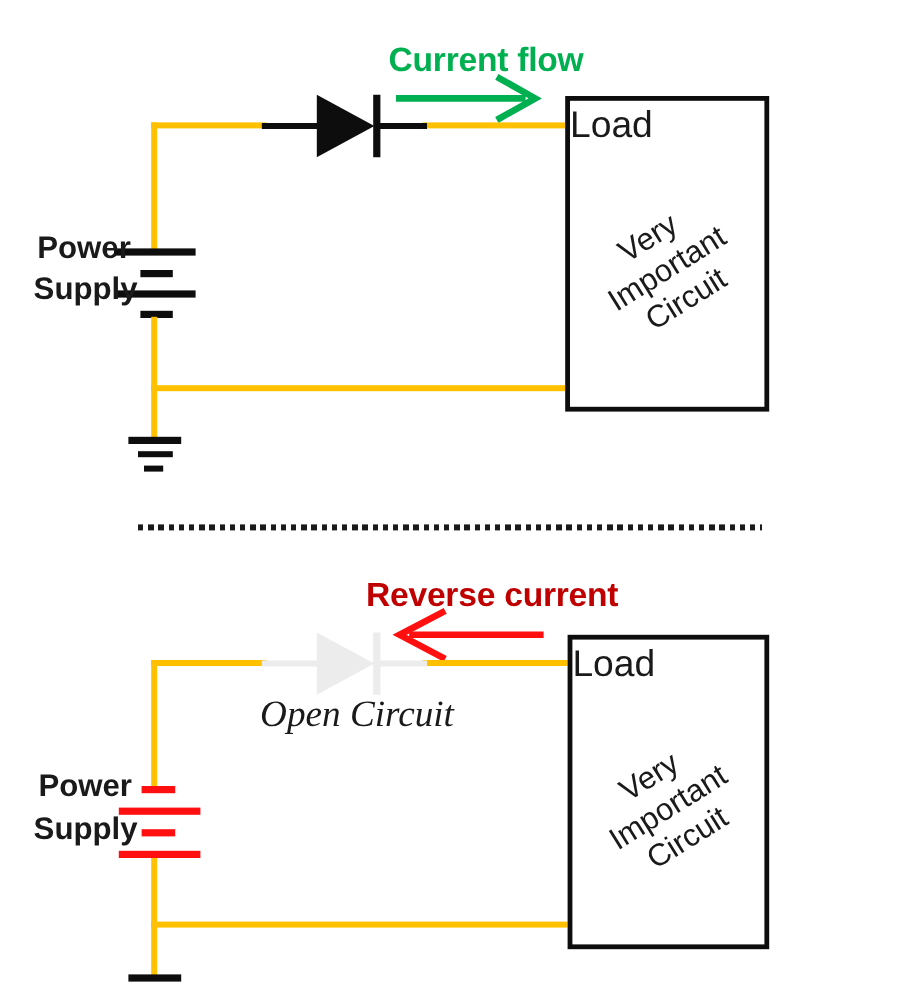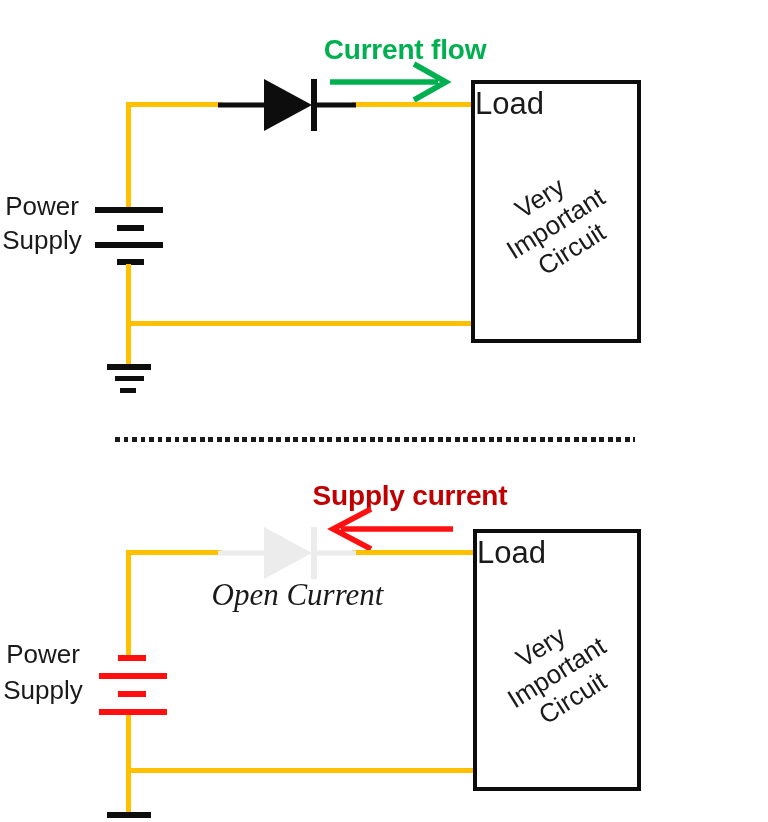--- a/index.html
+++ b/index.html
@@ -20,21 +20,21 @@
   
   .flow-label{
     position:absolute;text-align:center;
     font-size:28px;font-weight:600;letter-spacing:-0.2px;
     white-space:nowrap;
   }
   .flow-label.green{color:#00B050;}
   .flow-label.darkred{color:#C00000;}
   .ps-label{
     position:absolute;text-align:center;color:#1a1a1a;
-    font-size:26px;line-height:34px;font-weight:400;
+    font-size:26px;line-height:34px;font-weight:700;padding-left:28px;
   }
   .open-label{
     position:absolute;text-align:center;color:#1a1a1a;
     font-family:"Liberation Serif", serif;font-style:italic;
     font-size:31px;white-space:nowrap;
   }
   
   .load-box{
     position:absolute;width:170px;height:263px;
     border:4px solid #0D0D0D;background:#ffffff;box-sizing:border-box;
@@ -110,38 +110,38 @@
         <div>Important</div>
         <div>Circuit</div>
       </div>
     </div>
   </div>
 
   <div class="divider"></div>
 
   <div>
 
-    <div class="flow-label darkred abs" style="left:305px;top:444px;width:210px;">Supply current</div>
+    <div class="flow-label darkred abs" style="left:305px;top:444px;width:210px;">Reverse current</div>
 
     <svg style="left:327px;top:468px;" width="130" height="52" viewBox="0 0 130 52">
       <line x1="14" y1="25" x2="126" y2="25" stroke="#FF0F0F" stroke-width="5.5"></line>
       <polyline points="44,5 6,25 44,45" fill="none" stroke="#FF0F0F" stroke-width="5.5"></polyline>
     </svg>
 
     <div class="wire" style="left:126px;top:514px;width:96px;height:5px;"></div>
     <div class="wire" style="left:352px;top:514px;width:122px;height:5px;"></div>
 
     <svg style="left:218px;top:486px;" width="138" height="62" viewBox="0 0 138 62">
       <line x1="0" y1="31" x2="48" y2="31" stroke="#ECECEC" stroke-width="5"></line>
       <polygon points="46,5 46,57 94,31" fill="#ECECEC"></polygon>
       <line x1="96" y1="5" x2="96" y2="57" stroke="#ECECEC" stroke-width="6"></line>
       <line x1="96" y1="31" x2="138" y2="31" stroke="#ECECEC" stroke-width="5"></line>
     </svg>
 
-    <div class="open-label" style="left:200px;top:541px;width:195px;">Open Current</div>
+    <div class="open-label" style="left:200px;top:541px;width:195px;">Open Circuit</div>
 
     <div class="wire" style="left:126px;top:514px;width:5px;height:106px;"></div>
 
     <div>
       <div class="bar red" style="left:118px;top:619px;width:28px;height:6px;"></div>
       <div class="bar red" style="left:99px;top:637px;width:68px;height:6px;"></div>
       <div class="bar red" style="left:118px;top:655px;width:28px;height:6px;"></div>
       <div class="bar red" style="left:99px;top:673px;width:68px;height:6px;"></div>
     </div>
 

